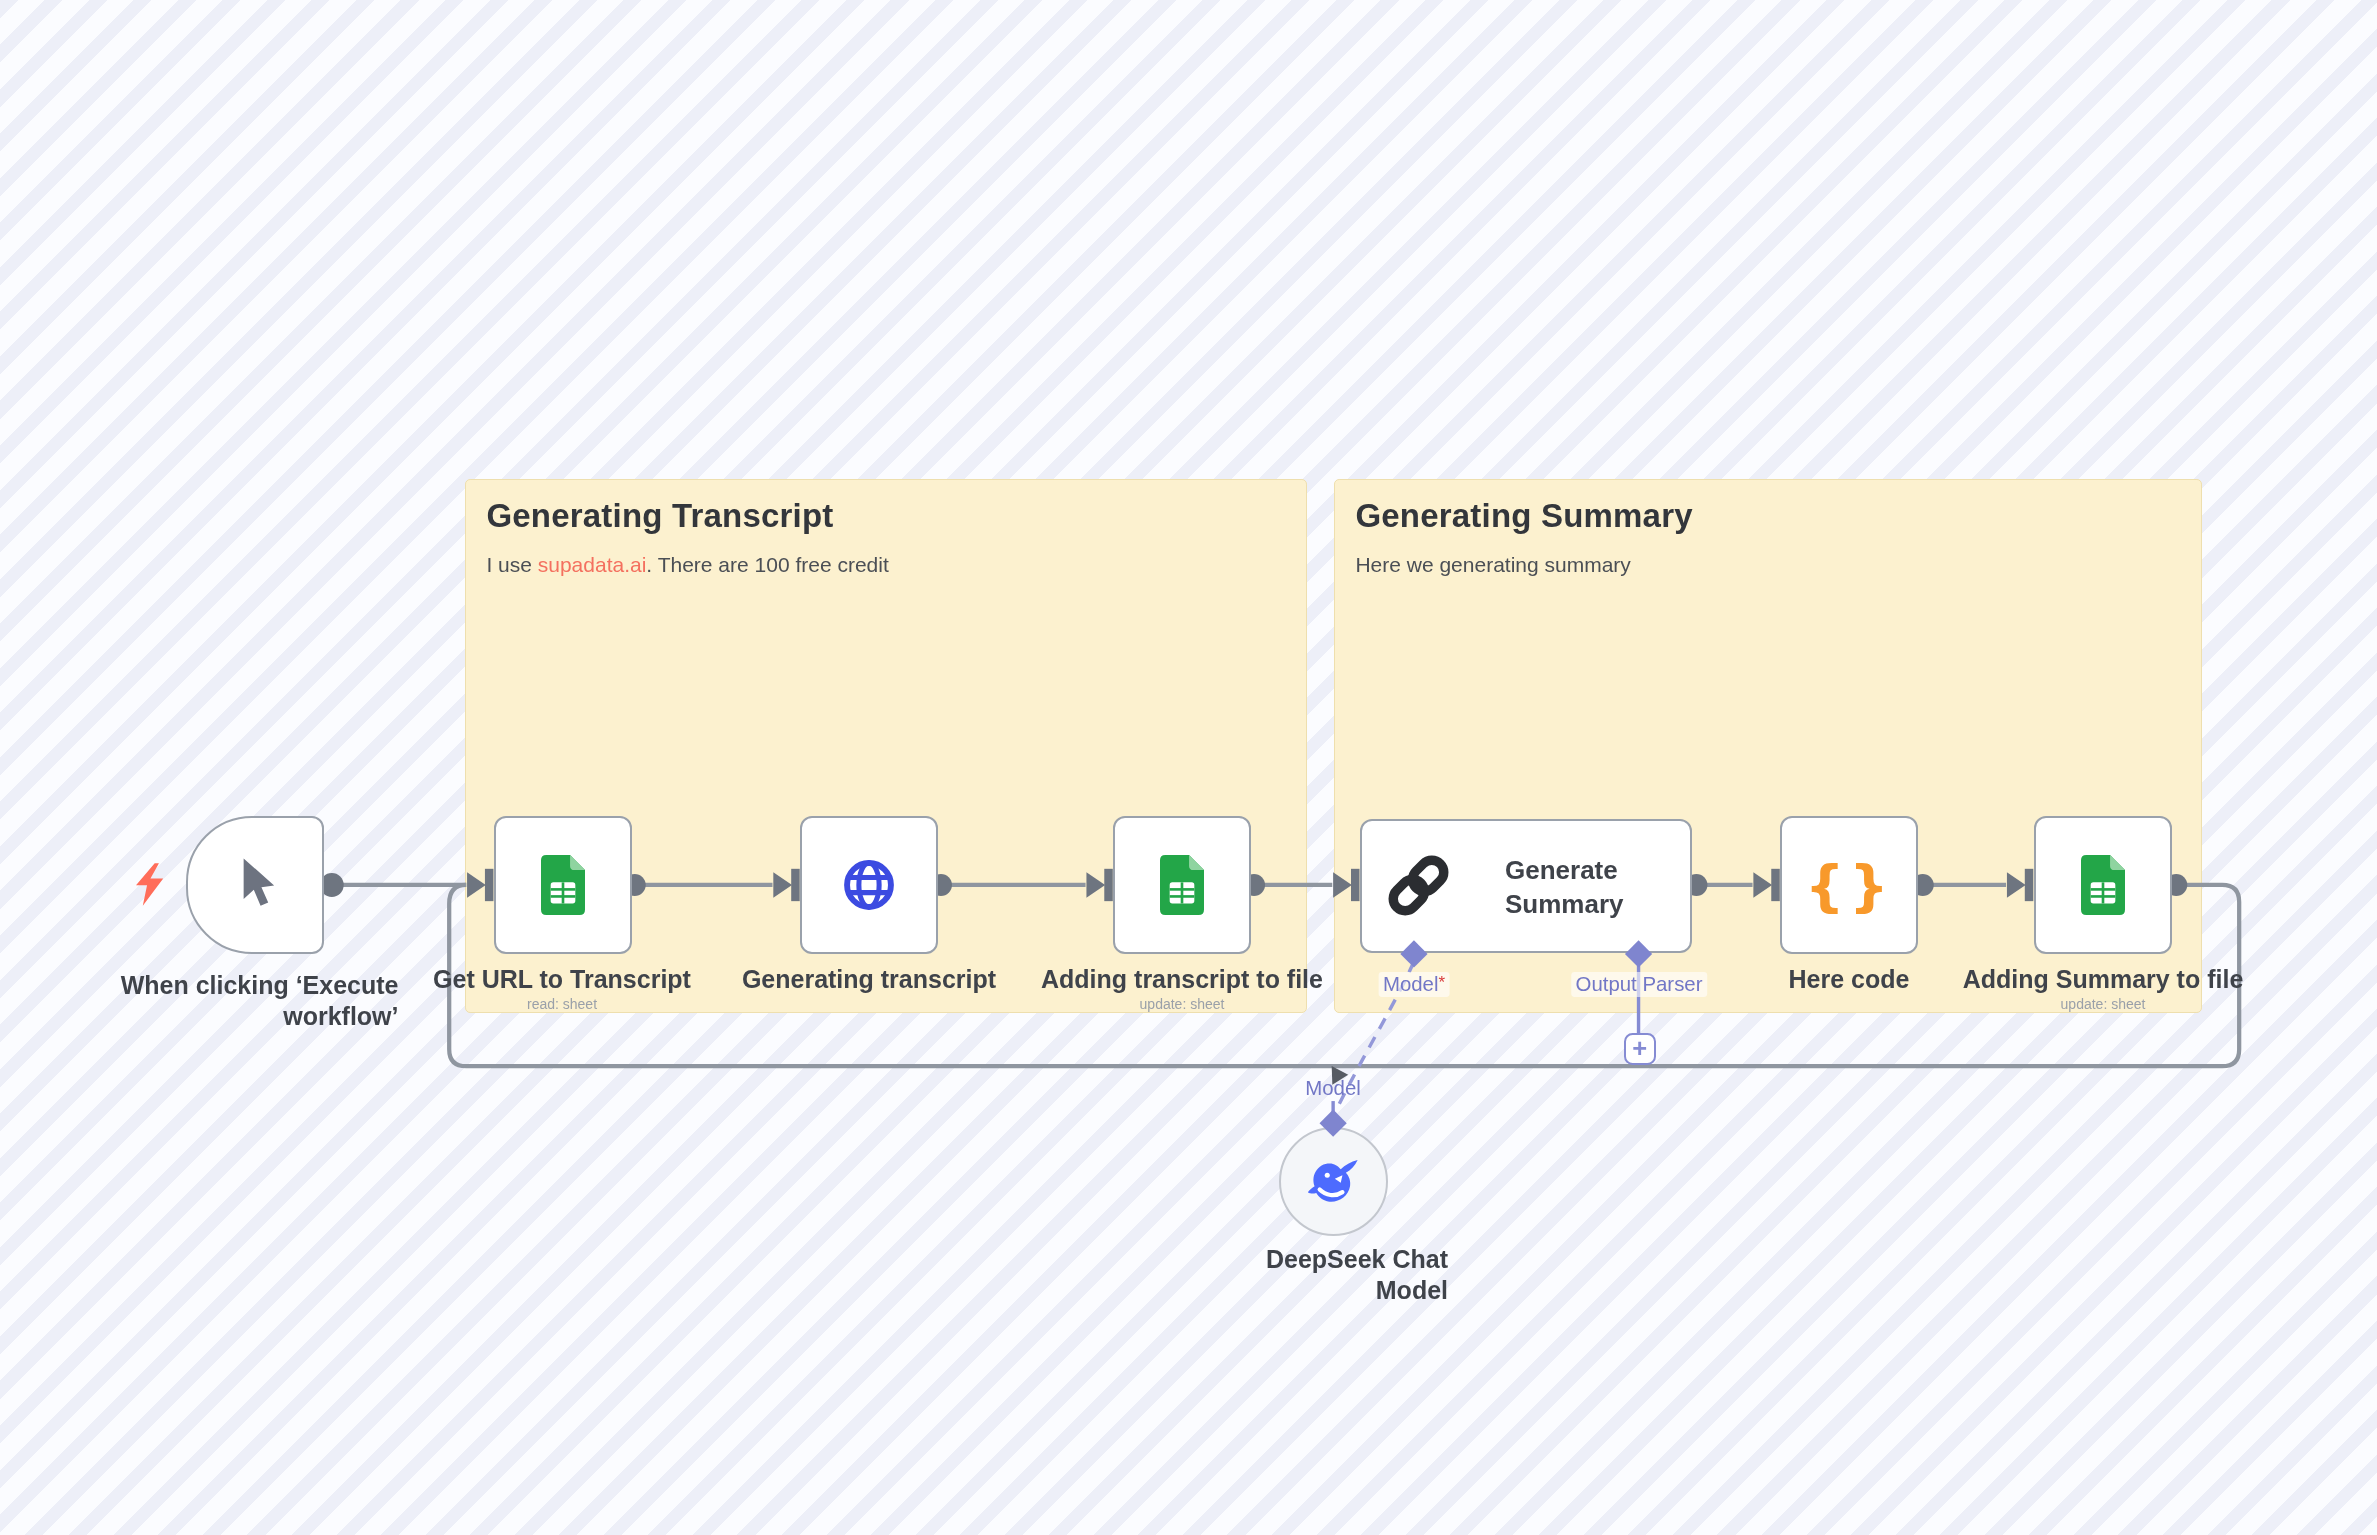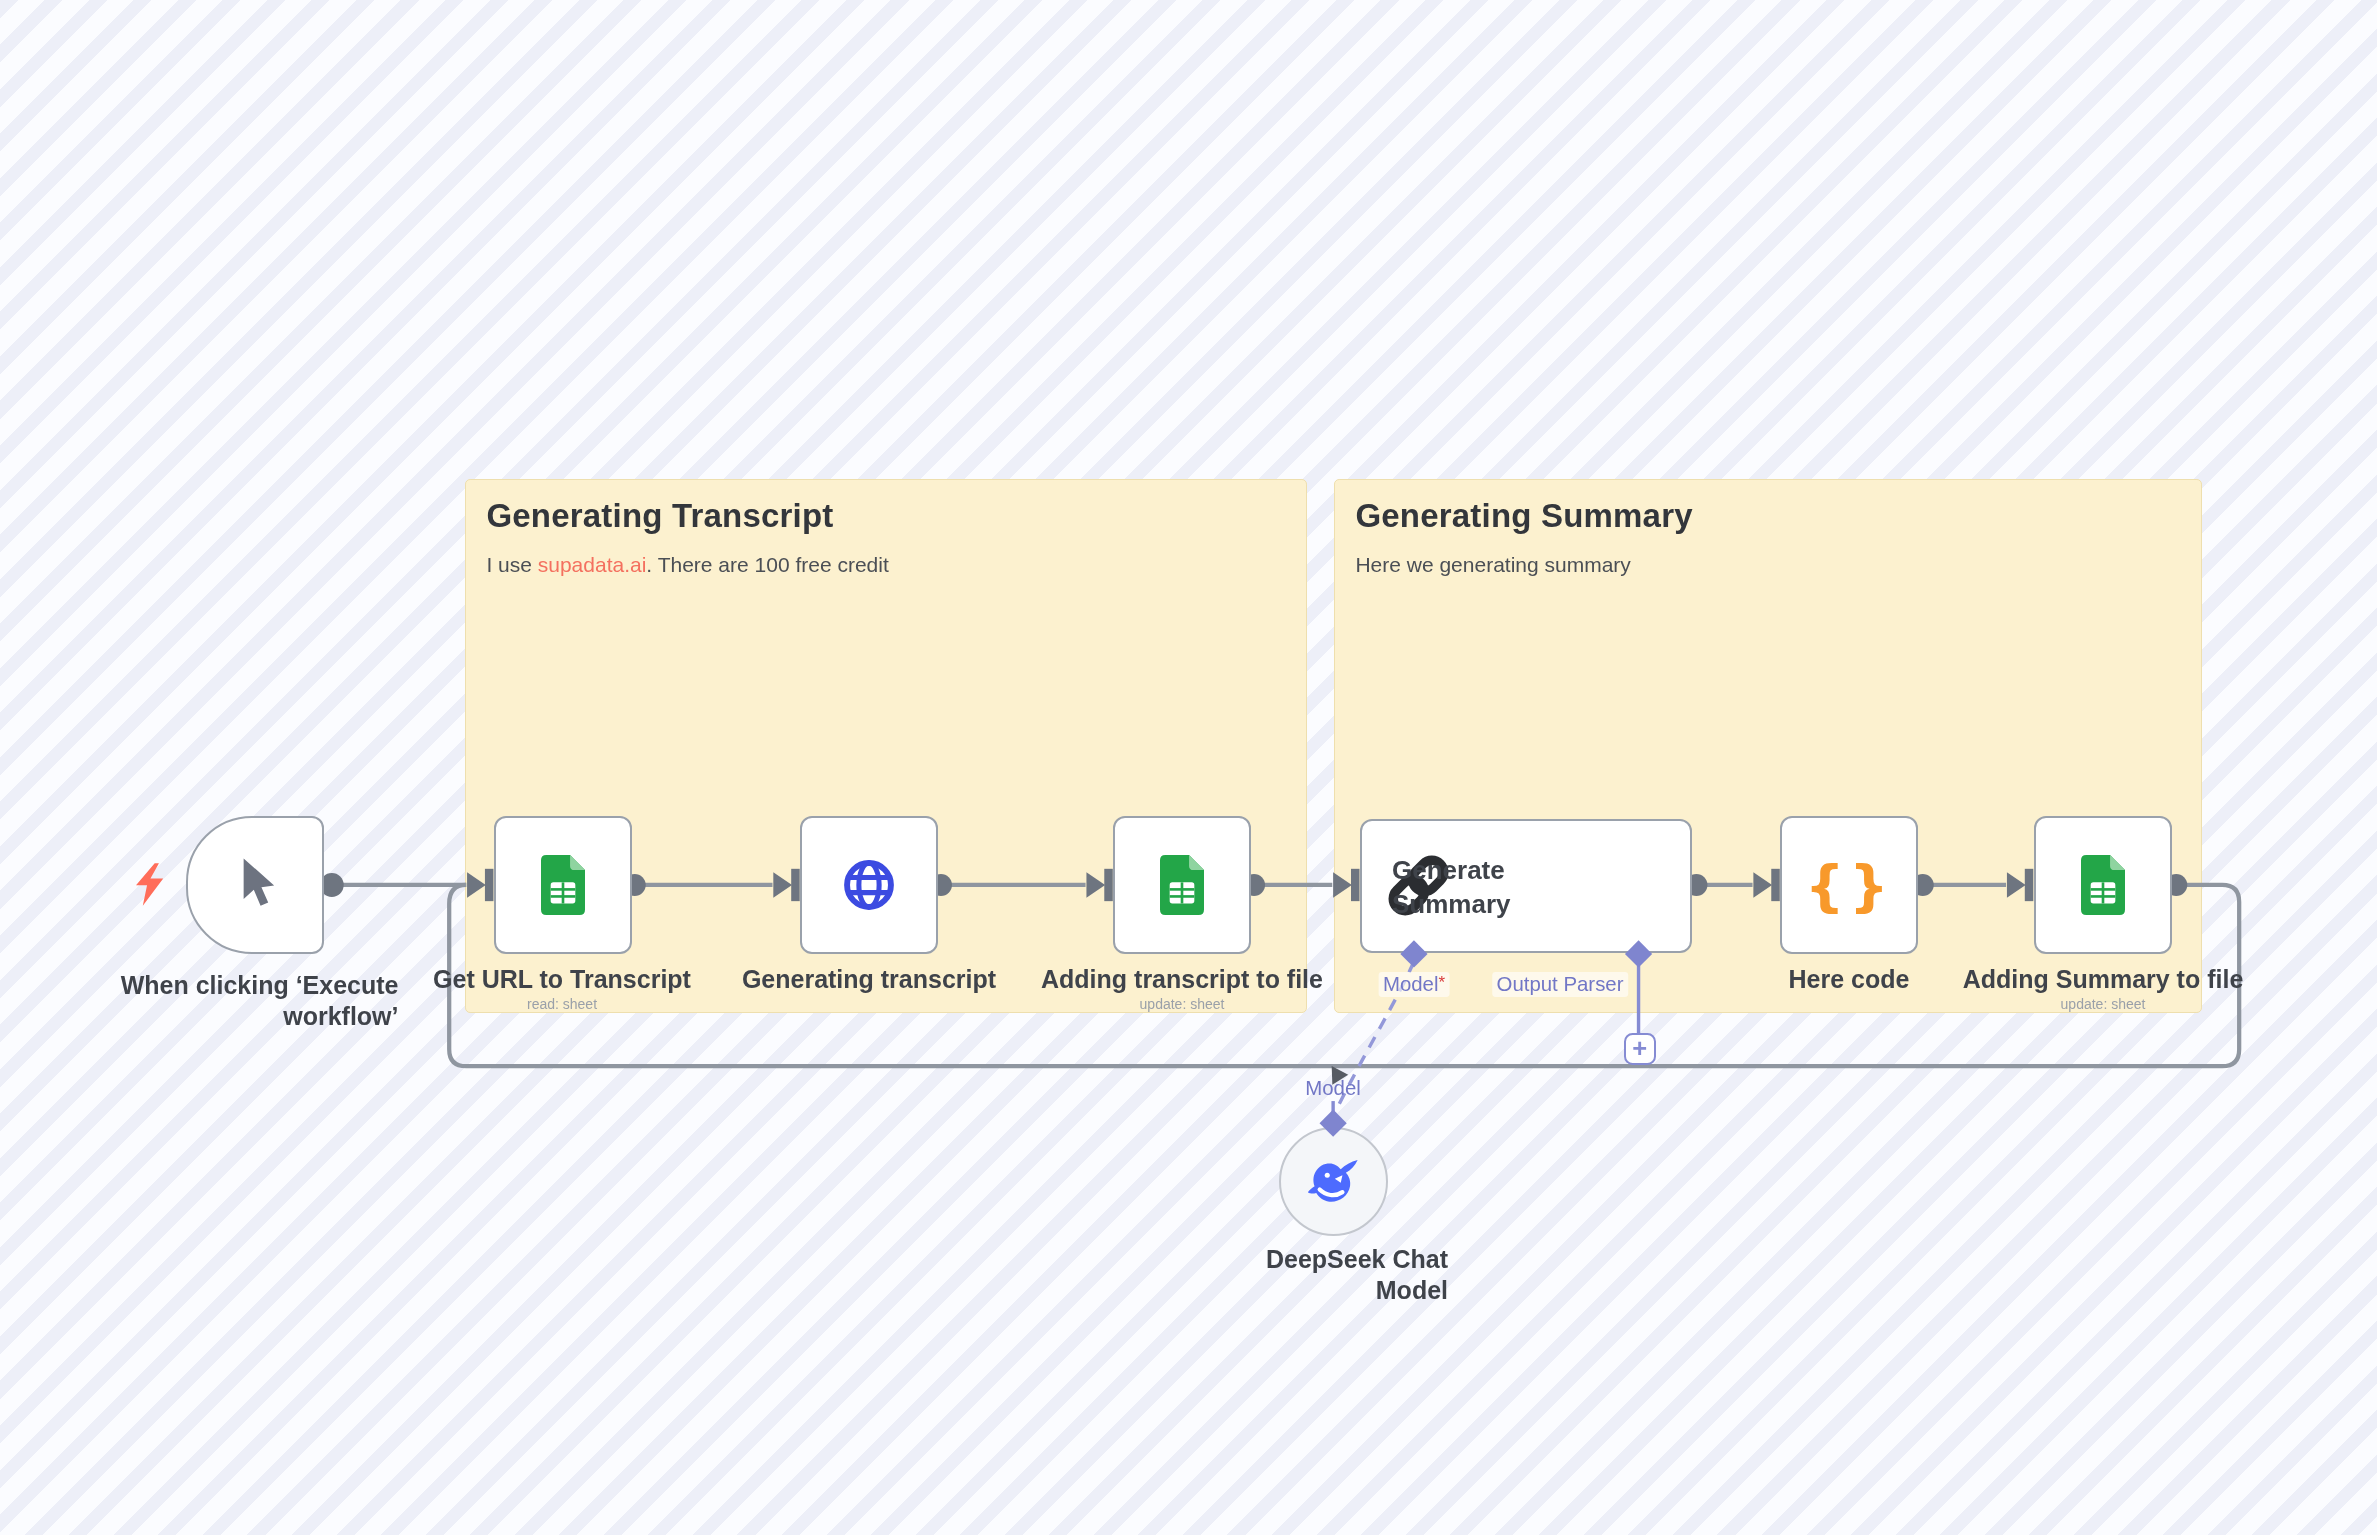--- a/index.html
+++ b/index.html
@@ -14,21 +14,21 @@
   .sticky-body{padding:13.6px 20.4px 0 20.4px;font-size:21px;color:#4b4f55;line-height:31px;}
   .sticky-link{color:#f4705f;text-decoration:none;}
   
   .edges{position:absolute;left:0;top:0;z-index:2;}
   .edges-top{position:absolute;left:0;top:0;z-index:5;pointer-events:none;}
   
   .node{position:absolute;background:#fff;border:2.6px solid #9aa1ab;border-radius:12px;box-sizing:border-box;z-index:3;}
   .icon-wrap{width:100%;height:100%;display:flex;align-items:center;justify-content:center;}
   .trigger{border-radius:66px 12px 12px 66px;}
   .braces{font-size:56px;font-weight:700;color:#f8992b;letter-spacing:4.3px;font-family:"DejaVu Sans",sans-serif;}
-  .gs-text{position:absolute;left:1392px;top:853px;width:201px;font-size:26px;font-weight:700;color:#3f434a;line-height:34px;z-index:4;}
+  .gs-text{position:absolute;left:1505px;top:853px;width:201px;font-size:26px;font-weight:700;color:#3f434a;line-height:34px;z-index:4;}
   
   .node-label{position:absolute;transform:translateX(-50%);font-size:25px;font-weight:700;color:#3f434a;text-align:right;white-space:nowrap;z-index:4;}
   .node-label.wrap{white-space:normal;}
   .node-sublabel{position:absolute;transform:translateX(-50%);font-size:14px;font-weight:400;color:#9aa0a9;text-align:left;white-space:nowrap;z-index:4;}
   .port-label{position:absolute;transform:translateX(-50%);font-size:20.4px;color:#7277c6;background:rgba(255,255,255,.6);padding:0.9px 4.3px;border-radius:3.4px;white-space:nowrap;z-index:6;}
   .req{color:#d93b3b;font-size:17px;vertical-align:top;}
   
   .bolt{position:absolute;left:136px;top:863px;z-index:4;}
   .ds-circle{position:absolute;left:1279px;top:1127px;width:109px;height:109px;border-radius:50%;
     background:#f4f6f9;border:2.6px solid #c3c7ce;box-sizing:border-box;z-index:4;
@@ -214,19 +214,19 @@
     <polygon points="0,-11 0,11 19,0" transform="translate(1575,1258) rotate(118)" fill="#565b63"></polygon>
 
     <path d="M1567,1294 V1314" stroke="#858bd3" stroke-width="4" fill="none"></path>
 
     <polygon points="1662,1105 1678,1121 1662,1137 1646,1121" fill="#7f85cf" style="pointer-events:auto;"></polygon>
     <polygon points="1926,1105 1942,1121 1926,1137 1910,1121" fill="#7f85cf" style="pointer-events:auto;"></polygon>
     <polygon points="1567,1304 1583,1320 1567,1336 1551,1320" fill="#7f85cf" style="pointer-events:auto;"></polygon>
   </svg>
 
   <div class="port-label" style="left:1414px;top:972px;"><span>Model</span><span class="req">*</span></div>
-  <div class="port-label" style="left:1560px;top:972px;">Output Parser</div>
+  <div class="port-label" style="left:1639px;top:972px;">Output Parser</div>
   <div class="port-label" style="left:1333px;top:1076px;background:transparent;">Model</div>
 
   <button class="plus-btn">+</button>
 
 </div>
 
 
 </body></html>

